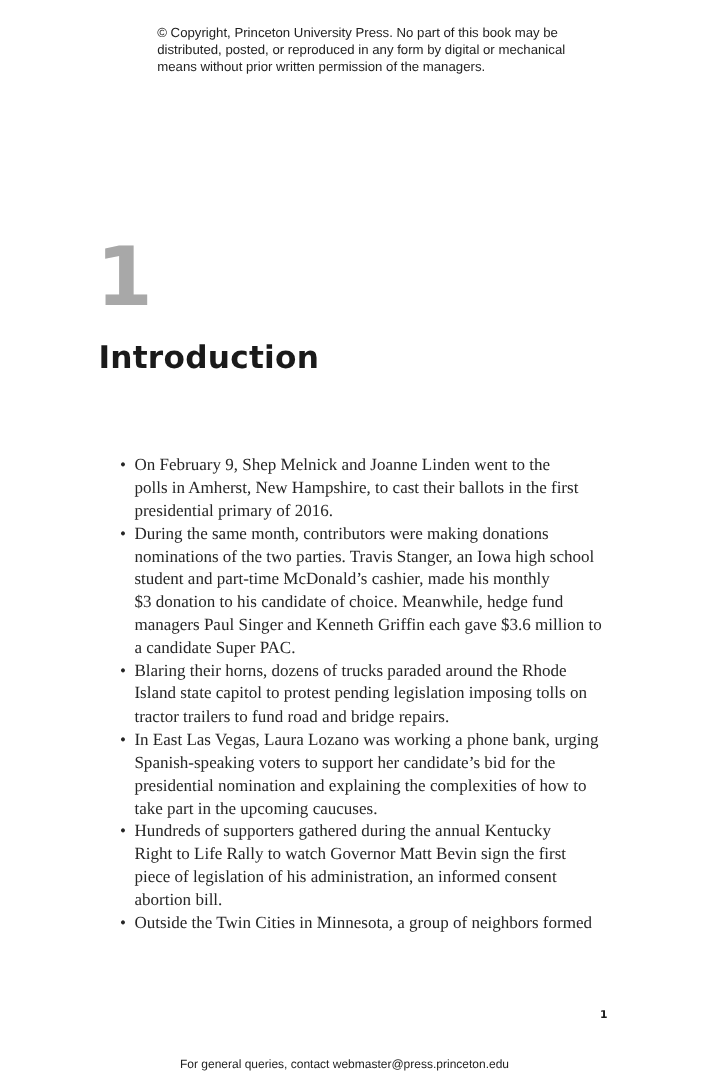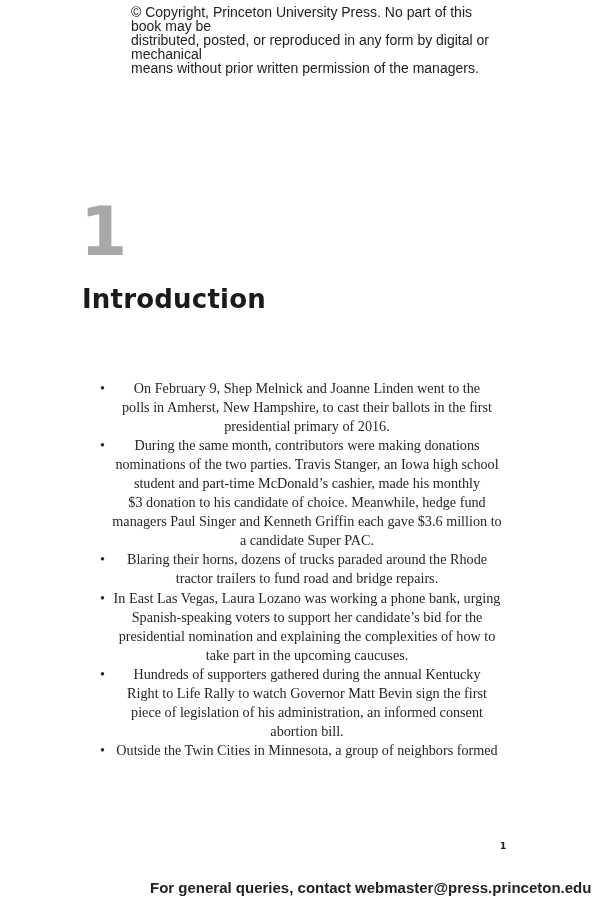--- a/index.html
+++ b/index.html
@@ -10,24 +10,24 @@
     body {
       width: 600px;
       height: 906px;
       position: relative;
       overflow: hidden;
       color: #1a1a1a;
     }
     .copyright {
       position: absolute;
       left: 131px;
-      top: 5px;
+      top: 21px;
       width: 360px;
       font-family: "Liberation Sans", sans-serif;
-      font-size: 14px;
+      font-size: 11px;
       line-height: 14px;
       color: #222222;
     }
     .chapter-number {
       position: absolute;
       left: 80px;
       top: 196px;
       font-family: "DejaVu Sans", sans-serif;
       font-weight: bold;
       font-size: 68px;
@@ -65,41 +65,39 @@
       margin: 0;
     }
     .bullets li .bullet {
       position: absolute;
       left: 0;
       top: 0;
     }
     .bullets li .line {
       display: block;
       white-space: nowrap;
-      text-align: center;
     }
     .page-number {
       position: absolute;
       left: 500px;
       top: 841px;
       font-family: "DejaVu Sans", sans-serif;
       font-weight: bold;
       font-size: 9px;
       color: #1a1a1a;
     }
     .footer {
       position: absolute;
       left: 150px;
       top: 881px;
       font-family: "Liberation Sans", sans-serif;
-      font-size: 15px;
+      font-size: 10px;
       line-height: 14px;
       color: #222222;
       white-space: nowrap;
-      font-weight: bold;
     }
   </style>
 </head>
 <body>
 
 <div class="copyright">
   <div>© Copyright, Princeton University Press. No part of this book may be</div>
   <div>distributed, posted, or reproduced in any form by digital or mechanical</div>
   <div>means without prior written permission of the managers.</div>
 </div>
@@ -119,20 +117,21 @@
     <span class="line">During the same month, contributors were making donations</span>
     <span class="line">nominations of the two parties. Travis Stanger, an Iowa high school</span>
     <span class="line">student and part-time McDonald’s cashier, made his monthly</span>
     <span class="line">$3 donation to his candidate of choice. Meanwhile, hedge fund</span>
     <span class="line">managers Paul Singer and Kenneth Griffin each gave $3.6 million to</span>
     <span class="line">a candidate Super PAC.</span>
   </li>
   <li>
     <span class="bullet">•</span>
     <span class="line">Blaring their horns, dozens of trucks paraded around the Rhode</span>
+    <span class="line">Island state capitol to protest pending legislation imposing tolls on</span>
     <span class="line">tractor trailers to fund road and bridge repairs.</span>
   </li>
   <li>
     <span class="bullet">•</span>
     <span class="line">In East Las Vegas, Laura Lozano was working a phone bank, urging</span>
     <span class="line">Spanish-speaking voters to support her candidate’s bid for the</span>
     <span class="line">presidential nomination and explaining the complexities of how to</span>
     <span class="line">take part in the upcoming caucuses.</span>
   </li>
   <li>

